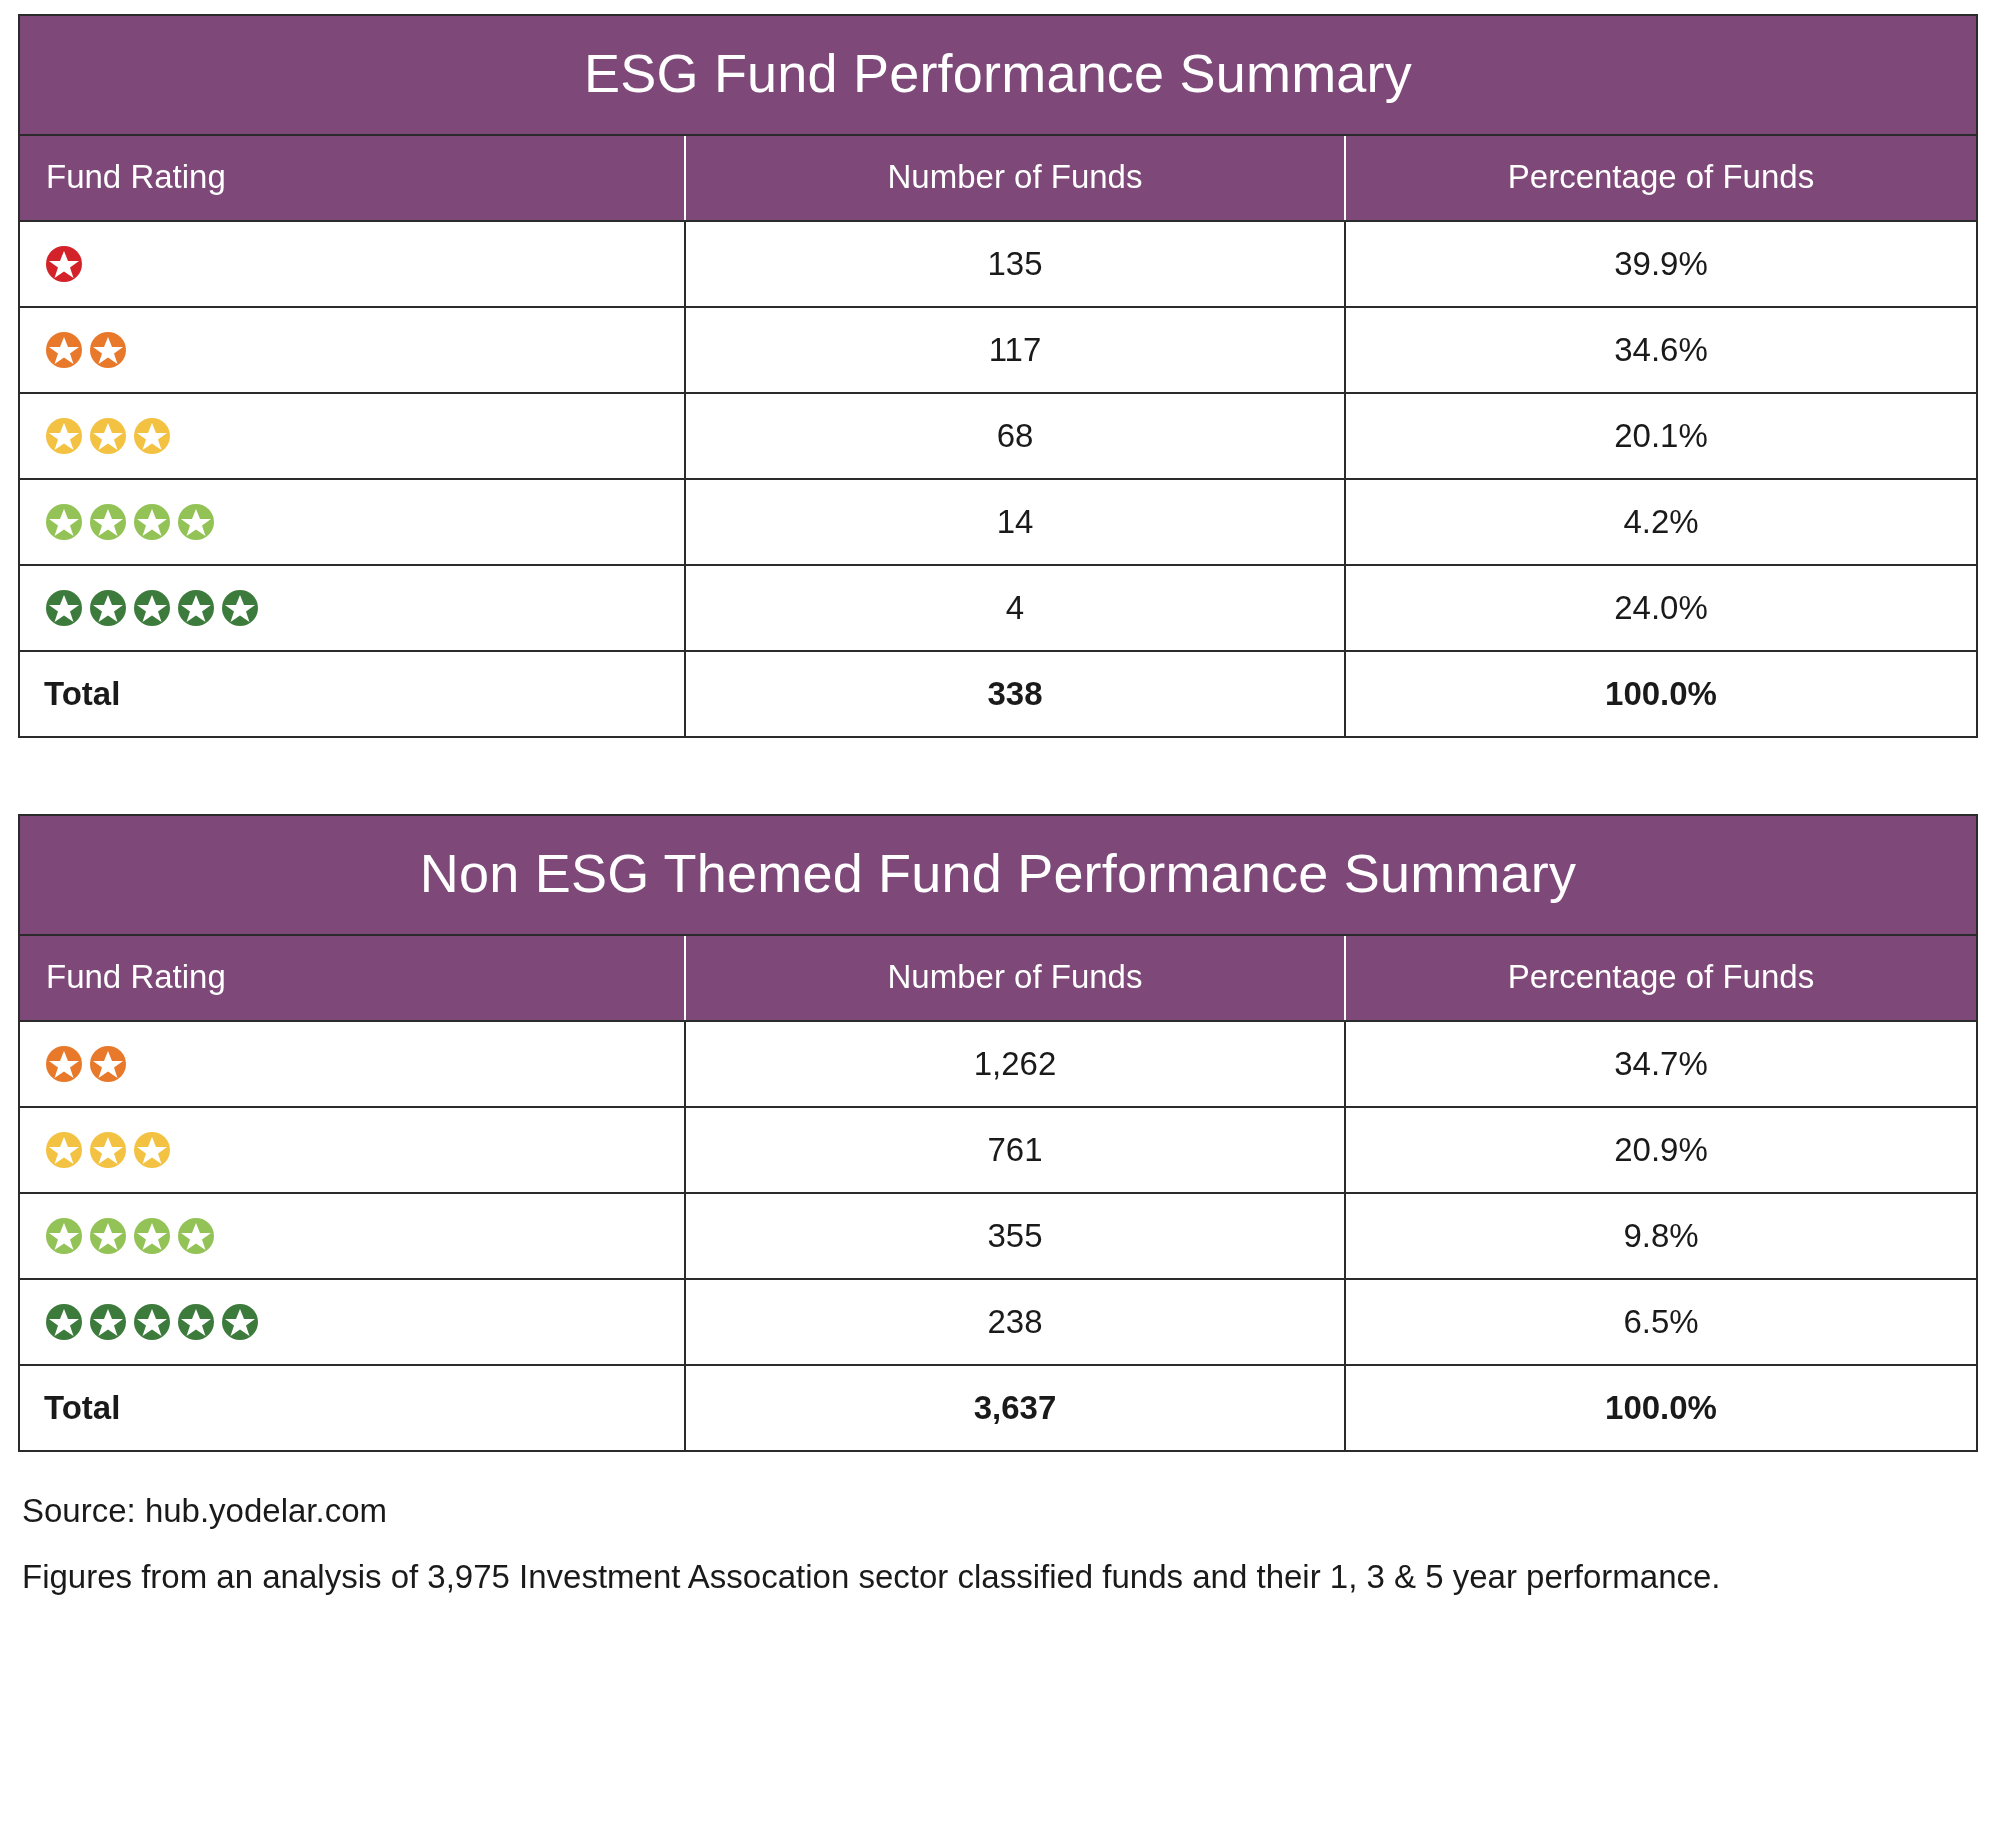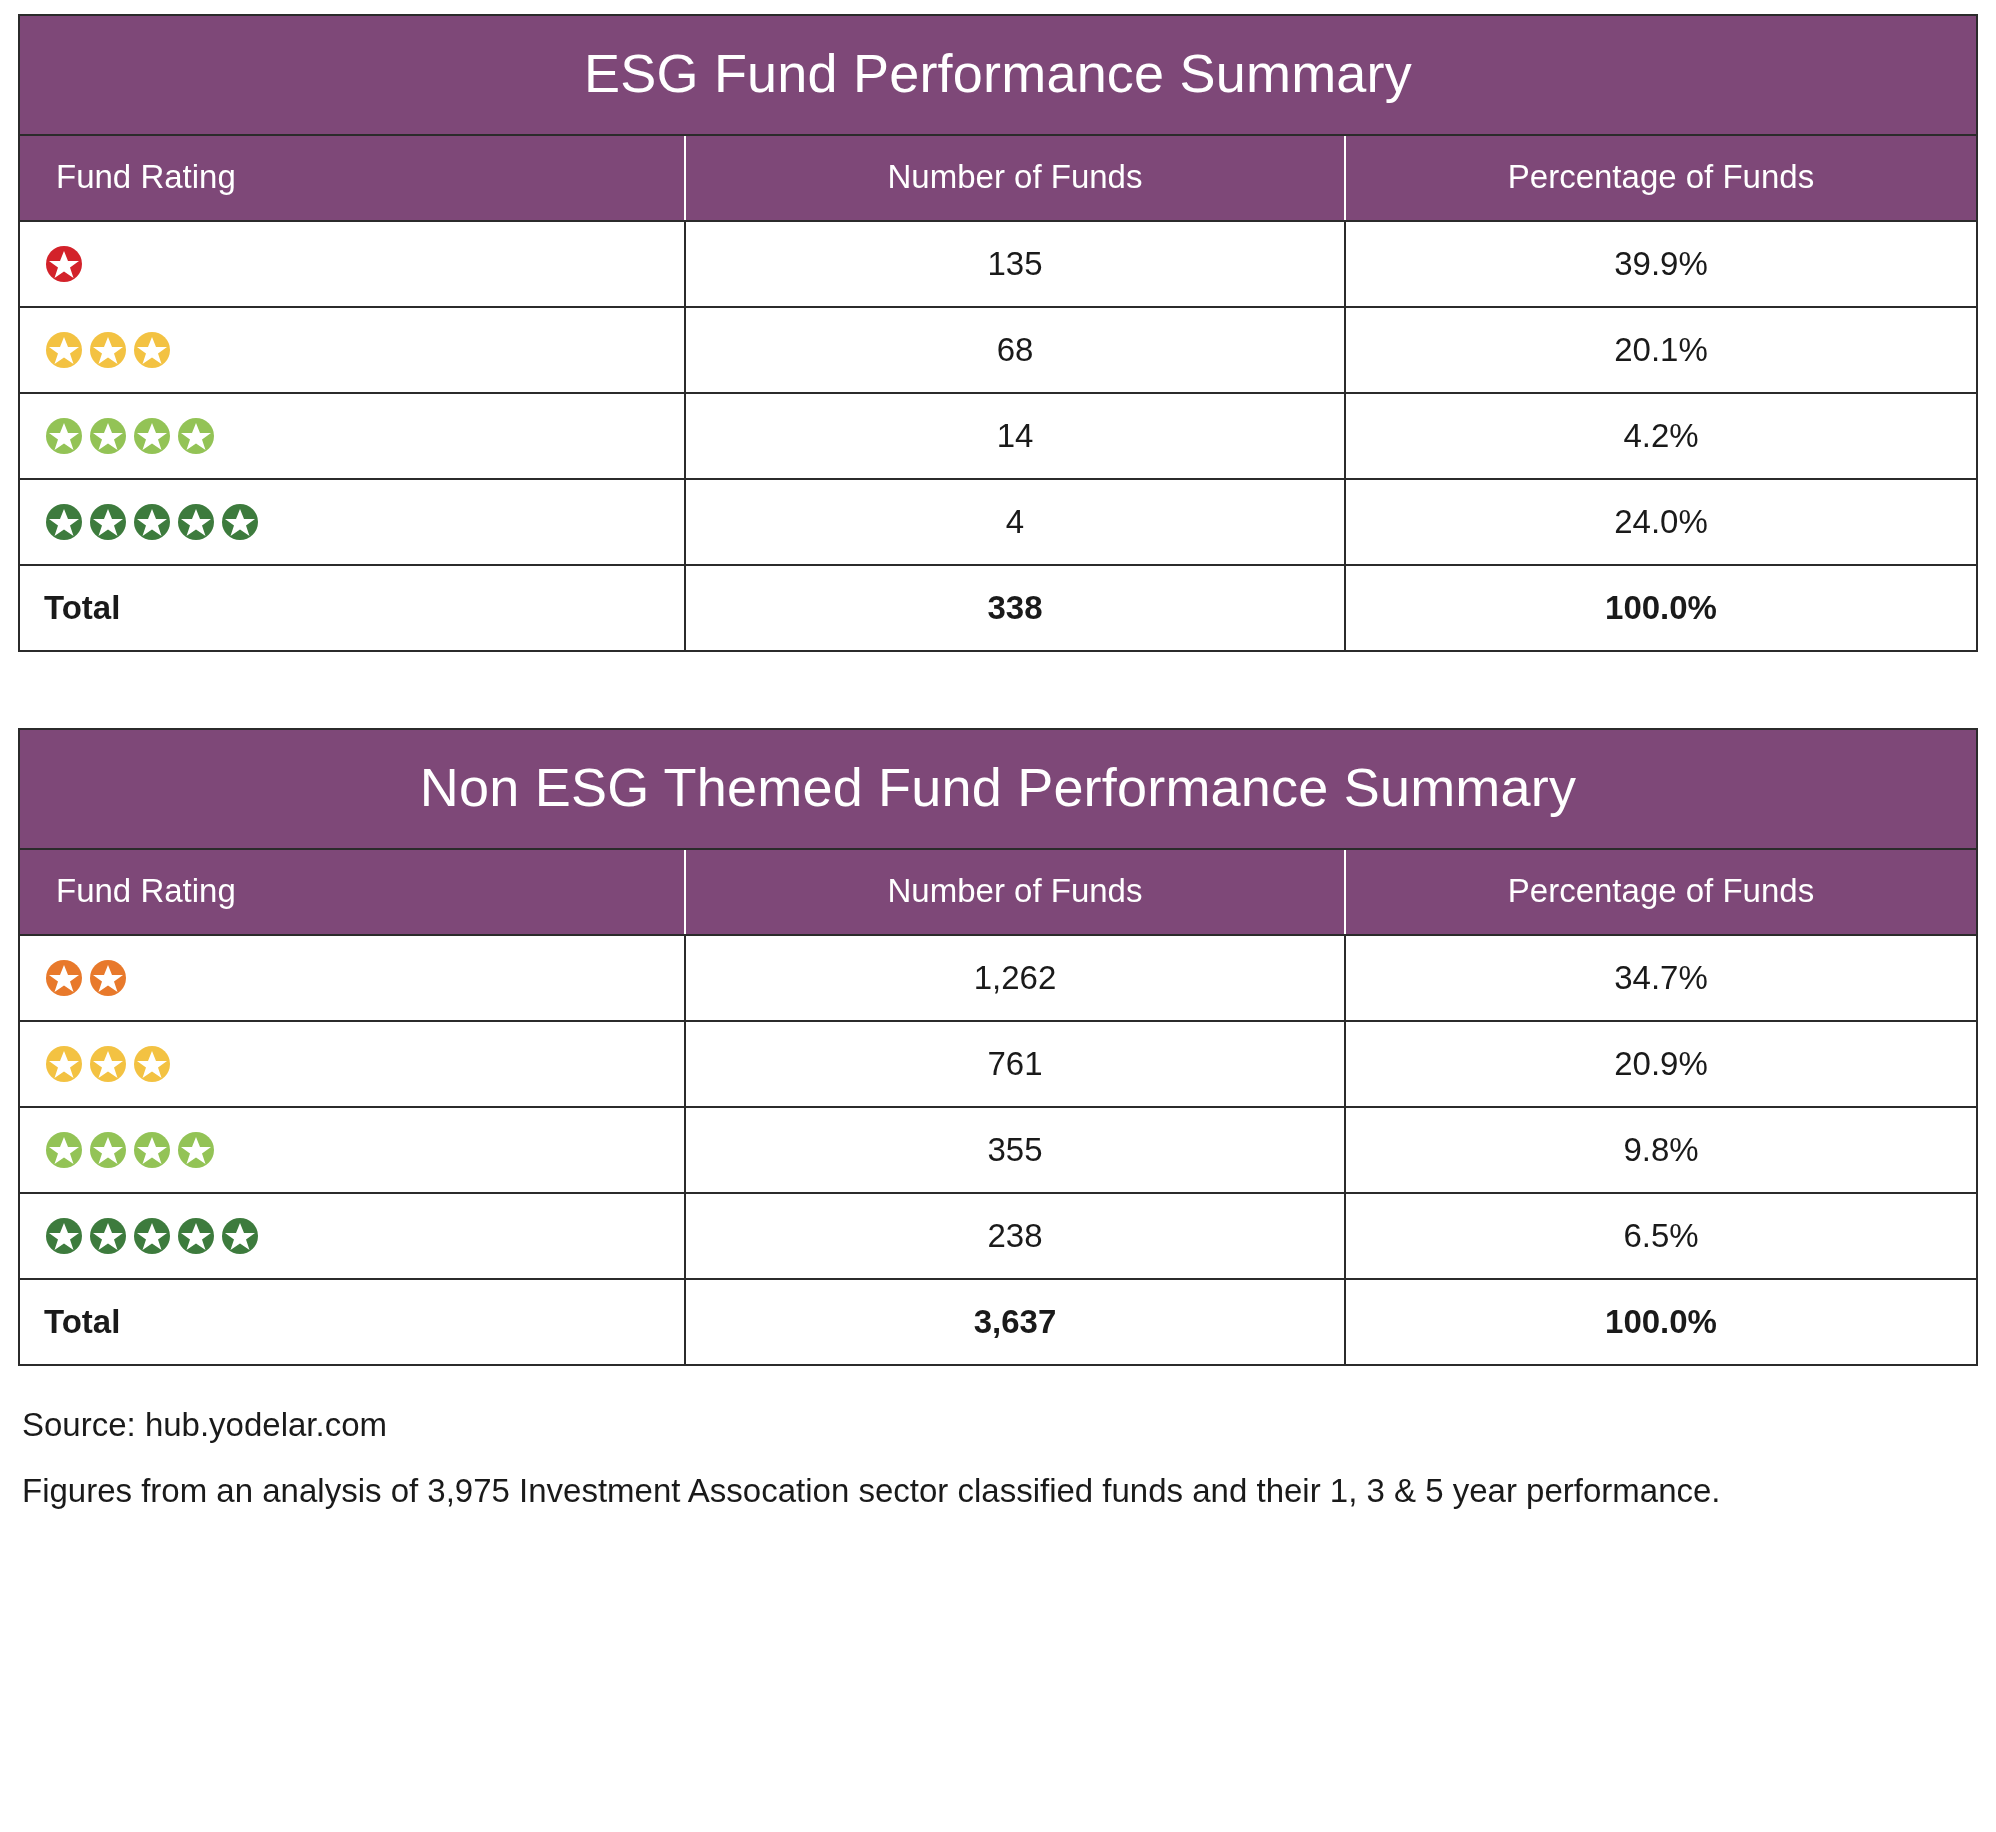--- a/index.html
+++ b/index.html
@@ -51,21 +51,21 @@
     color: #ffffff;
     font-size: 33px;
     font-weight: 400;
     padding: 22px 0 24px 0;
     border-right: 2px solid #ffffff;
     border-bottom: 2px solid #2b2b2b;
   }
   thead th:last-child { border-right: none; }
   thead th.col-rating {
     text-align: left;
-    padding-left: 36px;
+    padding-left: 26px;
   }
   thead th.col-num, thead th.col-pct { text-align: center; }
   tbody td {
     border-top: 2px solid #2b2b2b;
     border-right: 2px solid #2b2b2b;
     font-size: 33px;
     padding: 0;
     height: 84px;
     vertical-align: middle;
     background: #ffffff;
@@ -141,20 +141,36 @@
                   </svg></span>
             </div>
           </td>
           <td class="col-num">135</td>
           <td class="col-pct">39.9%</td>
         </tr>
         <tr>
           <td class="col-rating">
             <div class="stars">
               <span class="star-ico"><svg viewBox="0 0 40 40" width="40" height="40">
+                    <circle cx="20" cy="20" r="18" fill="#e8792b"></circle>
+                    <polygon points="20,7 24,17 35,17 26,23.5 29.5,34 20,27.5 10.5,34 14,23.5 5,17 16,17" fill="#ffffff"></polygon>
+                  </svg></span>
+              <span class="star-ico"><svg viewBox="0 0 40 40" width="40" height="40">
+                    <circle cx="20" cy="20" r="18" fill="#e8792b"></circle>
+                    <polygon points="20,7 24,17 35,17 26,23.5 29.5,34 20,27.5 10.5,34 14,23.5 5,17 16,17" fill="#ffffff"></polygon>
+                  </svg></span>
+            </div>
+          </td>
+          <td class="col-num">117</td>
+          <td class="col-pct">34.6%</td>
+        </tr>
+        <tr>
+          <td class="col-rating">
+            <div class="stars">
+              <span class="star-ico"><svg viewBox="0 0 40 40" width="40" height="40">
                     <circle cx="20" cy="20" r="18" fill="#f3c242"></circle>
                     <polygon points="20,7 24,17 35,17 26,23.5 29.5,34 20,27.5 10.5,34 14,23.5 5,17 16,17" fill="#ffffff"></polygon>
                   </svg></span>
               <span class="star-ico"><svg viewBox="0 0 40 40" width="40" height="40">
                     <circle cx="20" cy="20" r="18" fill="#f3c242"></circle>
                     <polygon points="20,7 24,17 35,17 26,23.5 29.5,34 20,27.5 10.5,34 14,23.5 5,17 16,17" fill="#ffffff"></polygon>
                   </svg></span>
               <span class="star-ico"><svg viewBox="0 0 40 40" width="40" height="40">
                     <circle cx="20" cy="20" r="18" fill="#f3c242"></circle>
                     <polygon points="20,7 24,17 35,17 26,23.5 29.5,34 20,27.5 10.5,34 14,23.5 5,17 16,17" fill="#ffffff"></polygon>

